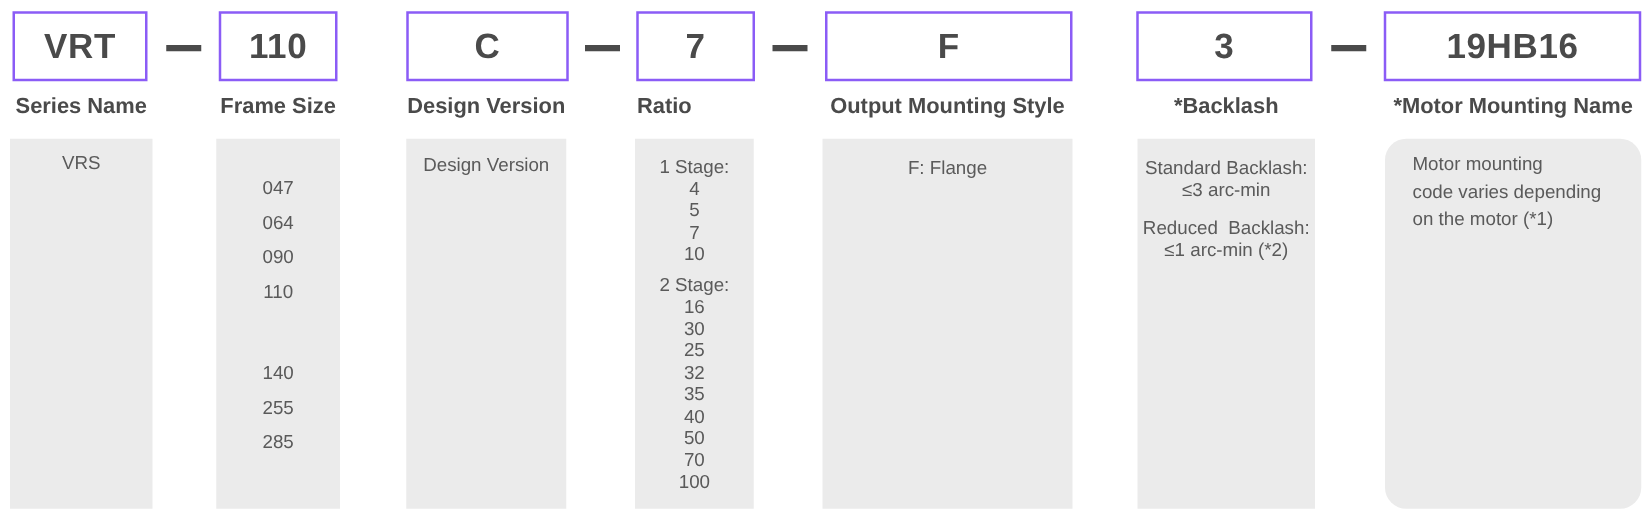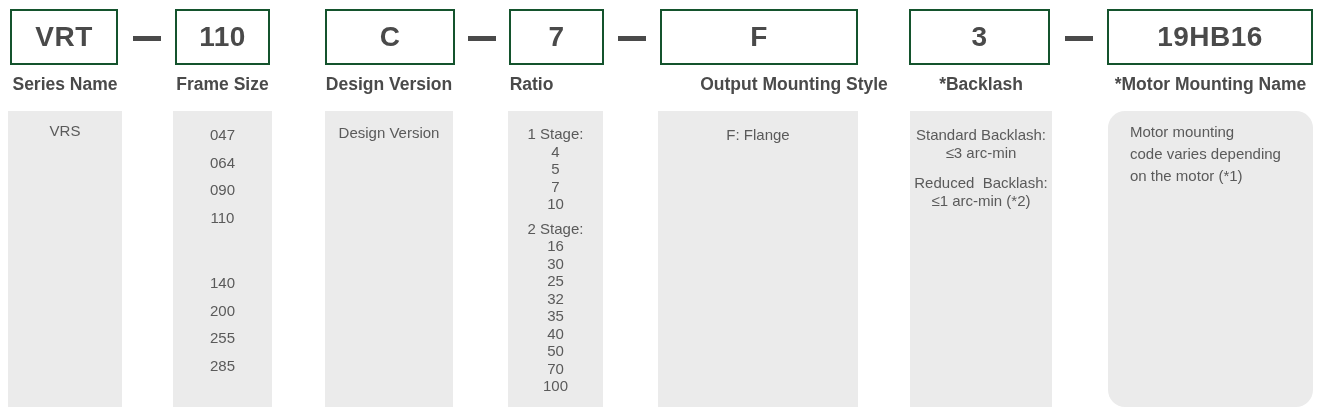--- a/index.html
+++ b/index.html
@@ -13,21 +13,21 @@
     height: 414px;
     background: #ffffff;
     font-family: "Liberation Sans", "DejaVu Sans", sans-serif;
     overflow: hidden;
   }
   .code-box {
     position: absolute;
     top: 9px;
     height: 56px;
     box-sizing: border-box;
-    border: 2px solid #14532d;
+    border: 2px solid #8b5cf6;
     display: flex;
     align-items: center;
     justify-content: center;
   }
   .code-text {
     font-size: 28px;
     font-weight: bold;
     color: #4a4a4a;
     letter-spacing: 0.5px;
   }
@@ -72,26 +72,25 @@
     <div class="seg-label" style="left: 8px; width: 114px;">Series Name</div>
     <div class="panel" style="left: 8px; width: 114px; padding-top: 9px; text-align: center;">
       <div class="panel-line" style="line-height: 22px;">VRS</div>
     </div>
     <div class="dash" style="left: 132.5px;"></div>
     <div class="code-box" style="left: 175px; width: 95px;">
       <span class="code-text">110</span>
     </div>
     <div class="seg-label" style="left: 173px; width: 99px;">Frame Size</div>
     <div class="panel" style="left: 173px; width: 99px; padding-top: 10px; text-align: center;">
-      <div class="panel-line" style="line-height: 27.5px;">047</div>
+      <div class="panel-line" style="line-height: 27.5px; margin-top: 16px;">047</div>
       <div class="panel-line" style="line-height: 27.5px;">064</div>
       <div class="panel-line" style="line-height: 27.5px;">090</div>
       <div class="panel-line" style="line-height: 27.5px;">110</div>
       <div class="panel-line" style="line-height: 27.5px; margin-top: 38px;">140</div>
-      <div class="panel-line" style="line-height: 27.5px;">200</div>
       <div class="panel-line" style="line-height: 27.5px;">255</div>
       <div class="panel-line" style="line-height: 27.5px;">285</div>
     </div>
     <div class="code-box" style="left: 325px; width: 130px;">
       <span class="code-text">C</span>
     </div>
     <div class="seg-label" style="left: 325px; width: 128px;">Design Version</div>
     <div class="panel" style="left: 325px; width: 128px; padding-top: 11px; text-align: center;">
       <div class="panel-line" style="line-height: 22px;">Design Version</div>
     </div>
@@ -115,21 +114,21 @@
       <div class="panel-line" style="line-height: 17.5px;">35</div>
       <div class="panel-line" style="line-height: 17.5px;">40</div>
       <div class="panel-line" style="line-height: 17.5px;">50</div>
       <div class="panel-line" style="line-height: 17.5px;">70</div>
       <div class="panel-line" style="line-height: 17.5px;">100</div>
     </div>
     <div class="dash" style="left: 618px;"></div>
     <div class="code-box" style="left: 660px; width: 198px;">
       <span class="code-text">F</span>
     </div>
-    <div class="seg-label" style="left: 658px; width: 200px; margin-left: 36px;">Output Mounting Style</div>
+    <div class="seg-label" style="left: 658px; width: 200px;">Output Mounting Style</div>
     <div class="panel" style="left: 658px; width: 200px; padding-top: 13px; text-align: center;">
       <div class="panel-line" style="line-height: 22px;">F: Flange</div>
     </div>
     <div class="code-box" style="left: 909px; width: 141px;">
       <span class="code-text">3</span>
     </div>
     <div class="seg-label" style="left: 910px; width: 142px;">*Backlash</div>
     <div class="panel" style="left: 910px; width: 142px; padding-top: 15px; text-align: center;">
       <div class="panel-line" style="line-height: 17.5px;">Standard Backlash:</div>
       <div class="panel-line" style="line-height: 17.5px;">≤3 arc-min</div>

